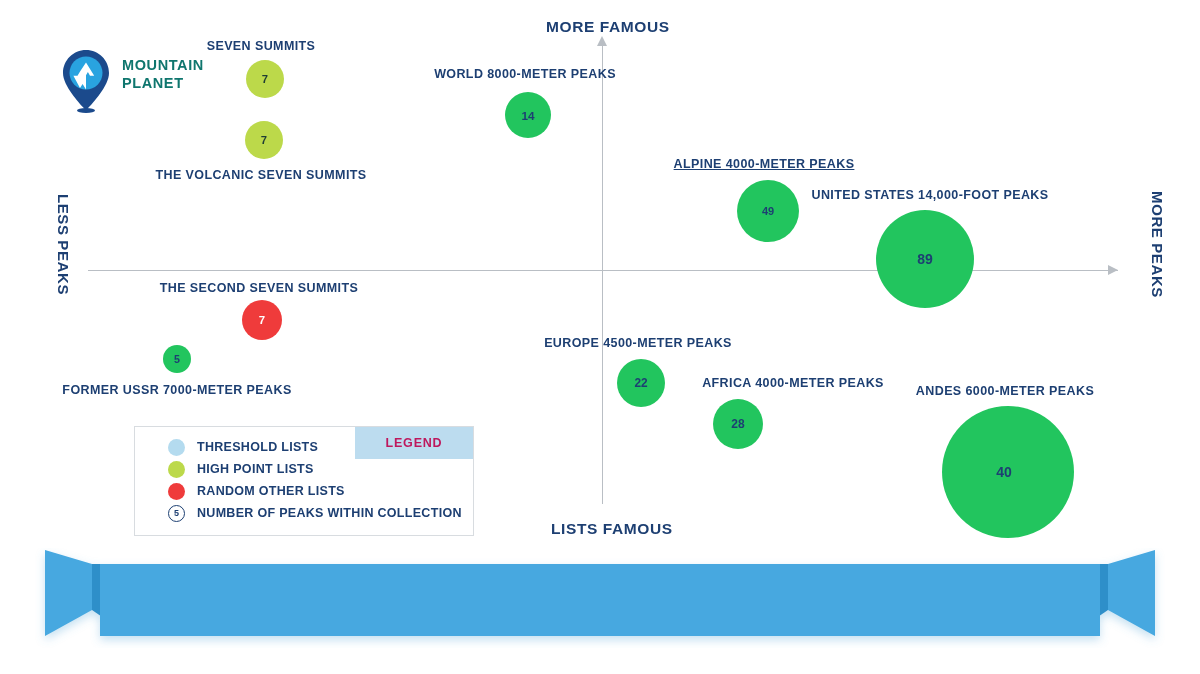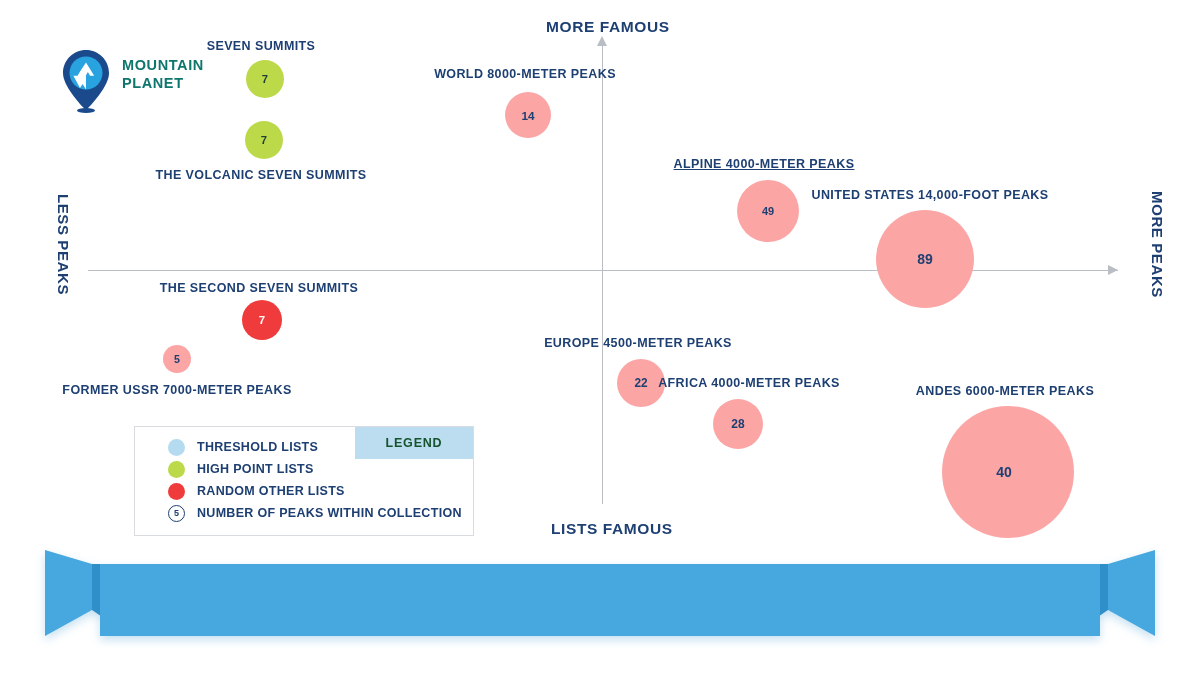--- a/index.html
+++ b/index.html
@@ -49,38 +49,38 @@
     left:1104px;top:236px;font-size:15px;
     transform:rotate(90deg);transform-origin:center center;
   }
 
   
   .bubble{
     position:absolute;border-radius:50%;
     display:flex;align-items:center;justify-content:center;
     font-weight:bold;
   }
-  .bubble.threshold{background:#fca5a5;color:#1d3f72;}
+  .bubble.threshold{background:#22c55e;color:#1d3f72;}
   .bubble.highpoint{background:#bcd94a;color:#1f3d34;}
   .bubble.random{background:#ef3b3b;color:#ffffff;}
 
   .bubble-label{
     position:absolute;color:#1d3f72;font-weight:bold;
     font-size:12.5px;letter-spacing:.4px;white-space:nowrap;
   }
 
   
   .legend-box{
     position:absolute;left:134px;top:426px;width:340px;height:110px;
     background:#ffffff;border:1px solid #d8dce0;box-sizing:border-box;
   }
   .legend-tab{
     position:absolute;left:355px;top:427px;width:118px;height:32px;
     background:#bcdcef;display:flex;align-items:center;justify-content:center;
-    color:#14532d;font-weight:bold;font-size:12.5px;letter-spacing:.8px;
+    color:#be185d;font-weight:bold;font-size:12.5px;letter-spacing:.8px;
   }
   .legend-rows{position:absolute;left:168px;top:436px;}
   .legend-row{height:22px;display:flex;align-items:center;}
   .legend-swatch{width:17px;height:17px;border-radius:50%;margin-right:12px;flex:0 0 auto;}
   .legend-swatch.ring{
     background:#ffffff;border:1.4px solid #1d3f72;box-sizing:border-box;
     display:flex;align-items:center;justify-content:center;
     font-size:9px;font-weight:bold;color:#1d3f72;
   }
   .legend-text{color:#1d3f72;font-weight:bold;font-size:12.5px;letter-spacing:.3px;white-space:nowrap;}
@@ -147,21 +147,21 @@
         <span>5</span>
       </div>
       <div class="bubble-label" style="left: 177px; top: 383px; transform: translateX(-50%);">FORMER USSR 7000-METER PEAKS</div>
       <div class="bubble threshold" style="left: 617px; top: 359px; height: 48px; width: 48px; font-size: 11.88px;">
         <span>22</span>
       </div>
       <div class="bubble-label" style="left: 638px; top: 336px; transform: translateX(-50%);">EUROPE 4500-METER PEAKS</div>
       <div class="bubble threshold" style="left: 713px; top: 399px; height: 50px; width: 50px; font-size: 12px;">
         <span>28</span>
       </div>
-      <div class="bubble-label" style="left: 727px; top: 376px; transform: translateX(-50%); padding-left: 44px;">AFRICA 4000-METER PEAKS</div>
+      <div class="bubble-label" style="left: 771px; top: 376px; transform: translateX(-50%); padding-left: 44px;">AFRICA 4000-METER PEAKS</div>
       <div class="bubble threshold" style="left: 942px; top: 406px; height: 132px; width: 132px; font-size: 14px;">
         <span style="position: relative; left: -4px;">40</span>
       </div>
       <div class="bubble-label" style="left: 1005px; top: 384px; transform: translateX(-50%);">ANDES 6000-METER PEAKS</div>
     </div>
 
   <div class="legend-box"></div>
   <div class="legend-tab">LEGEND</div>
   <div class="legend-rows" id="legend-rows">
       <div class="legend-row">

